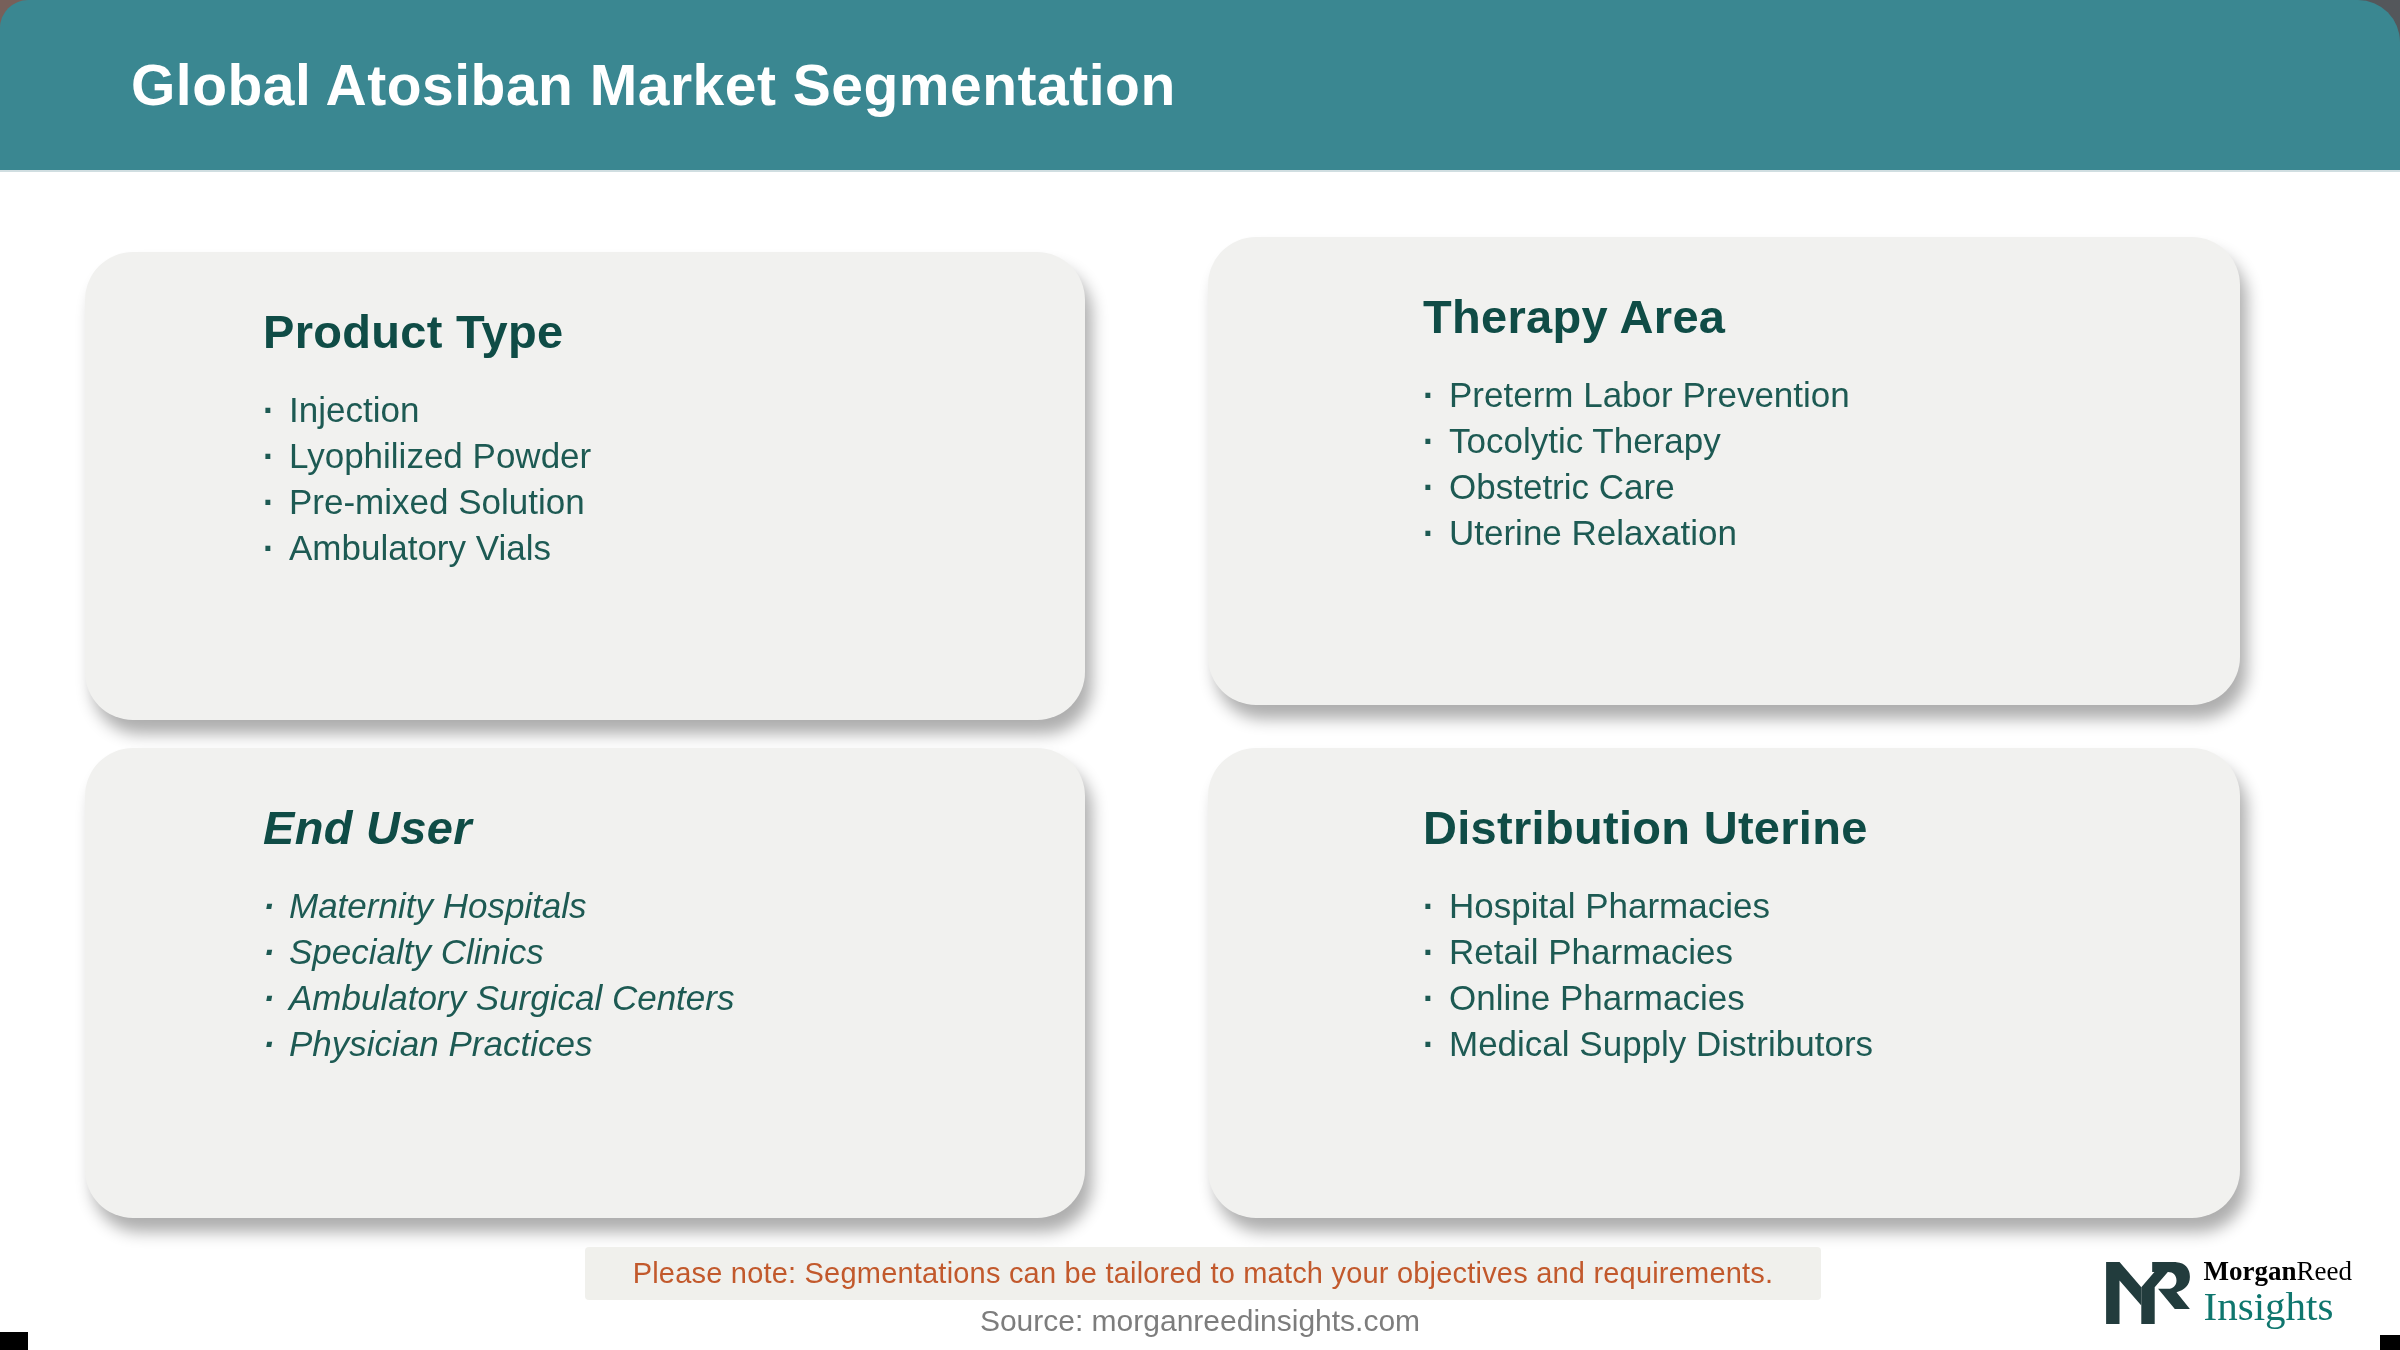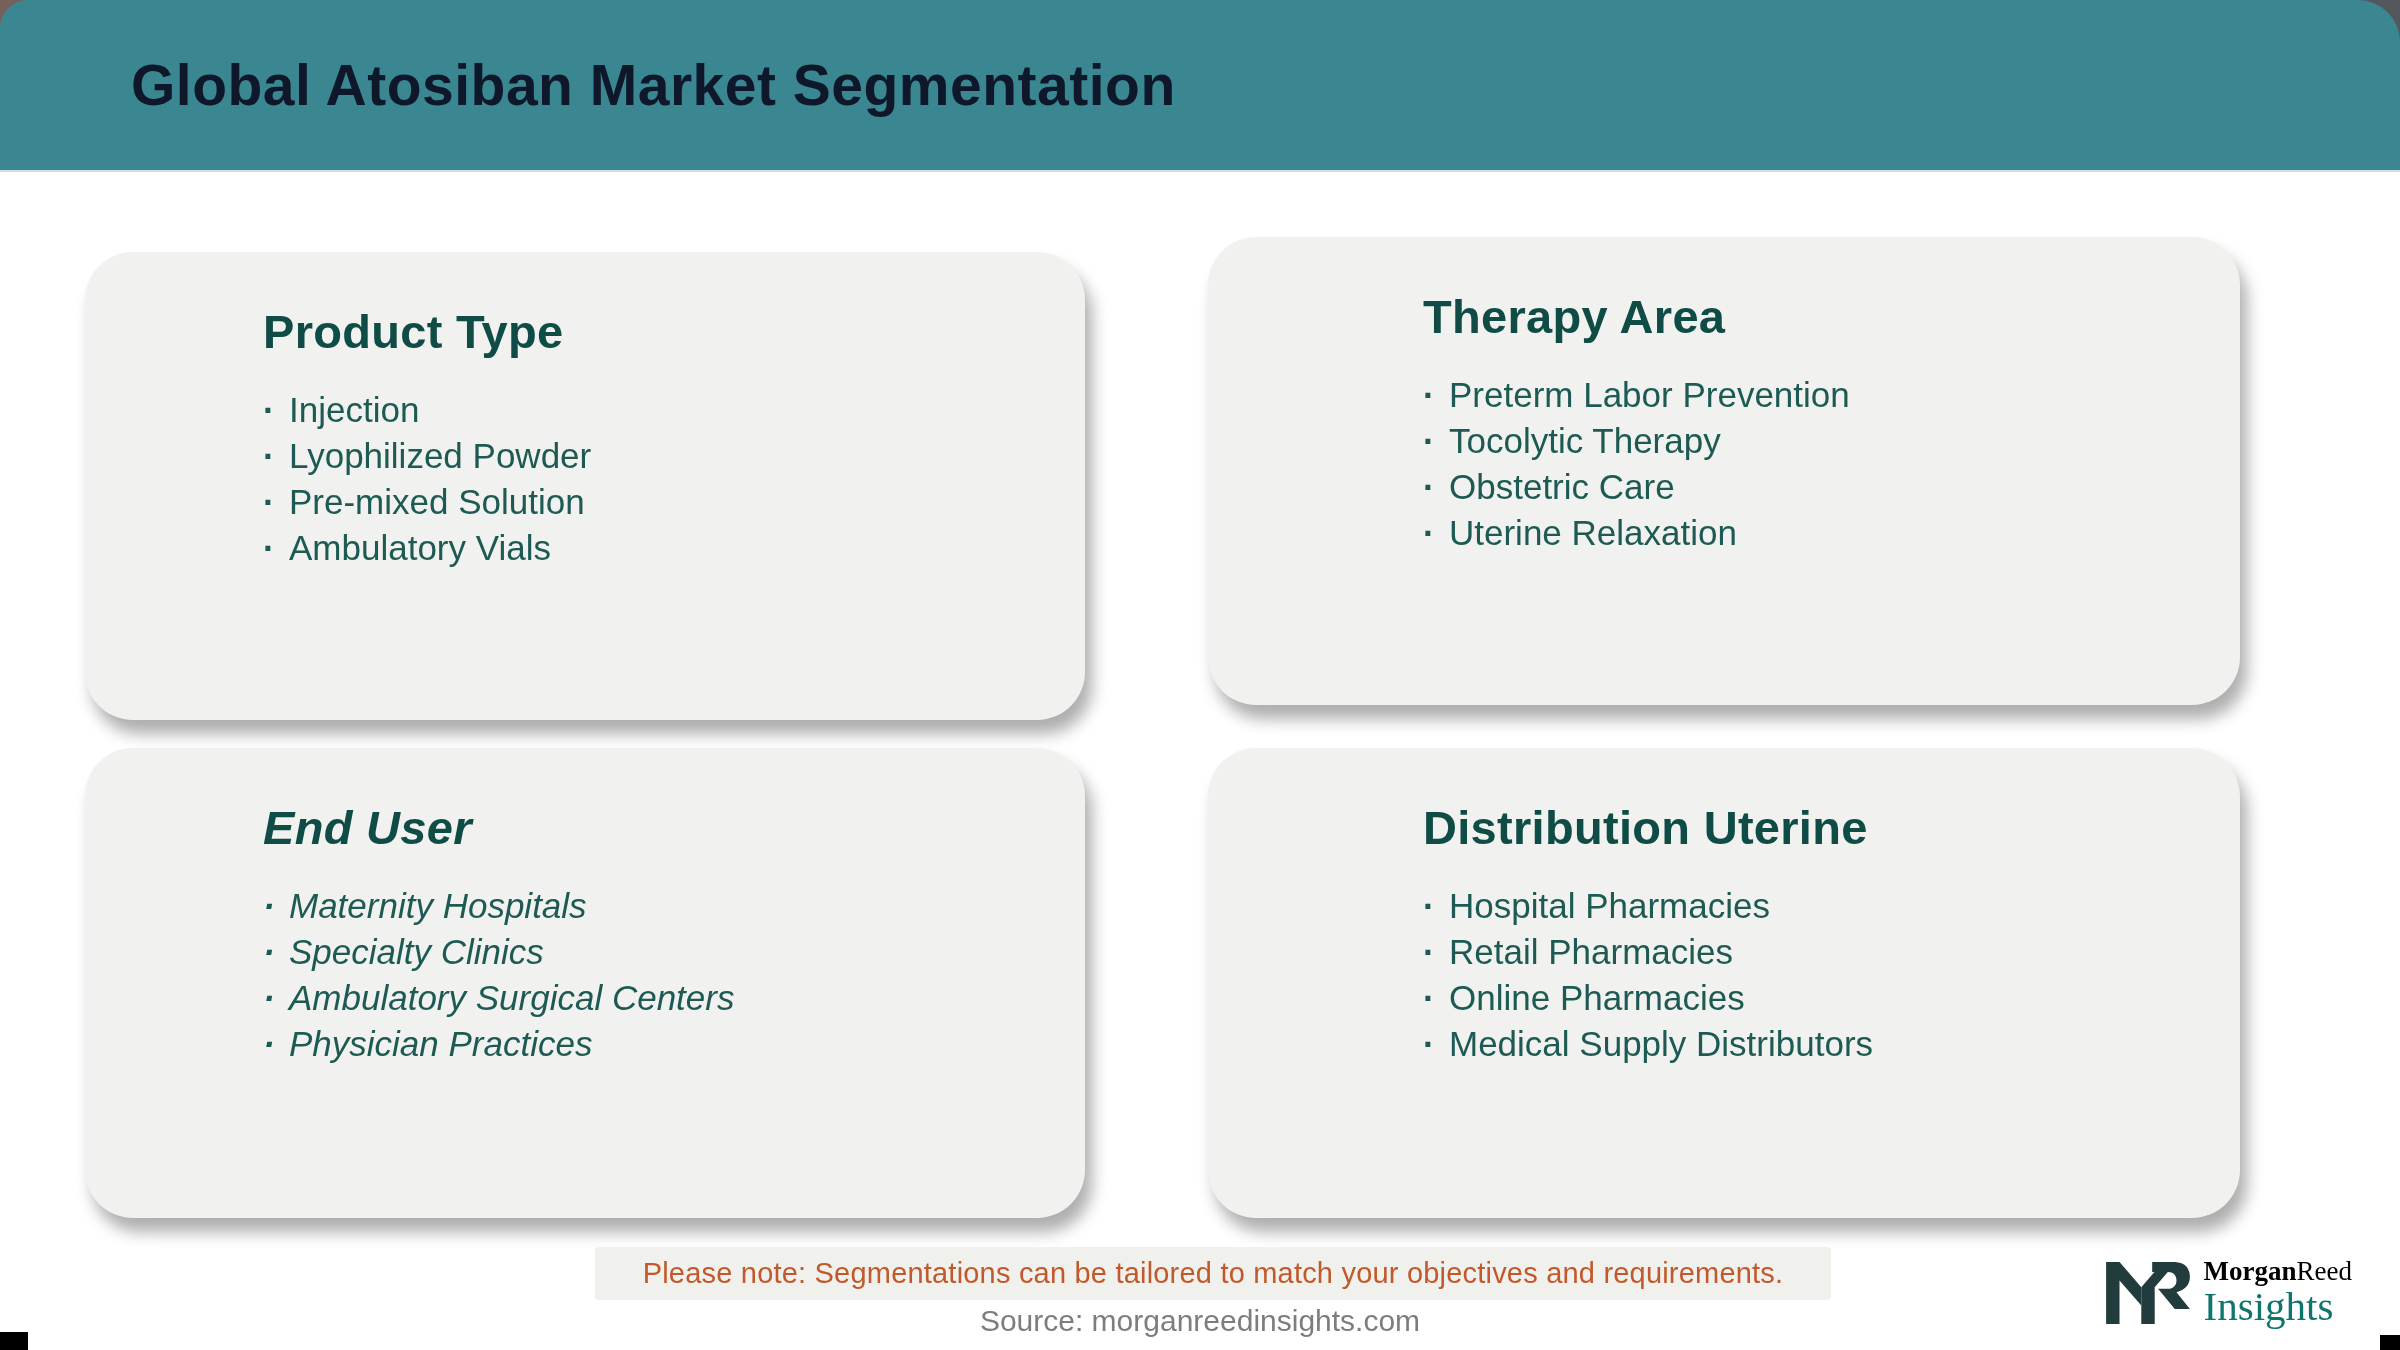--- a/index.html
+++ b/index.html
@@ -18,21 +18,21 @@
   .header{
     position:absolute;left:0;top:0;right:0;height:170px;
     background:#3A8791;
     border-radius:28px 42px 0 0;
     z-index:1;
     display:flex;align-items:center;
     box-shadow:0 2px 0 rgba(120,160,170,0.35);
   }
   .header h1{
     margin:0 0 0 131px;
-    color:#0f172a;
+    color:#ffffff;
     font-size:57px;
     font-weight:bold;
     letter-spacing:0.5px;
   }
   
   .card{
     position:absolute;
     background:#f1f1ef;
     border-radius:48px;
     box-shadow:7px 14px 16px rgba(0,0,0,0.32);
@@ -64,21 +64,20 @@
     color:#1d5a53;
     font-weight:bold;
   }
   
   .note-bar{
     position:absolute;left:585px;top:1247px;width:1236px;height:53px;
     background:#f0f0ec;
     border-radius:4px;
     display:flex;align-items:center;justify-content:center;
     z-index:1;
-    margin-left:10px;
   }
   .note-bar span{
     color:#c2592c;
     font-size:29px;
     letter-spacing:0.2px;
   }
   
   .source{
     position:absolute;left:0;top:1304px;width:2400px;
     text-align:center;

